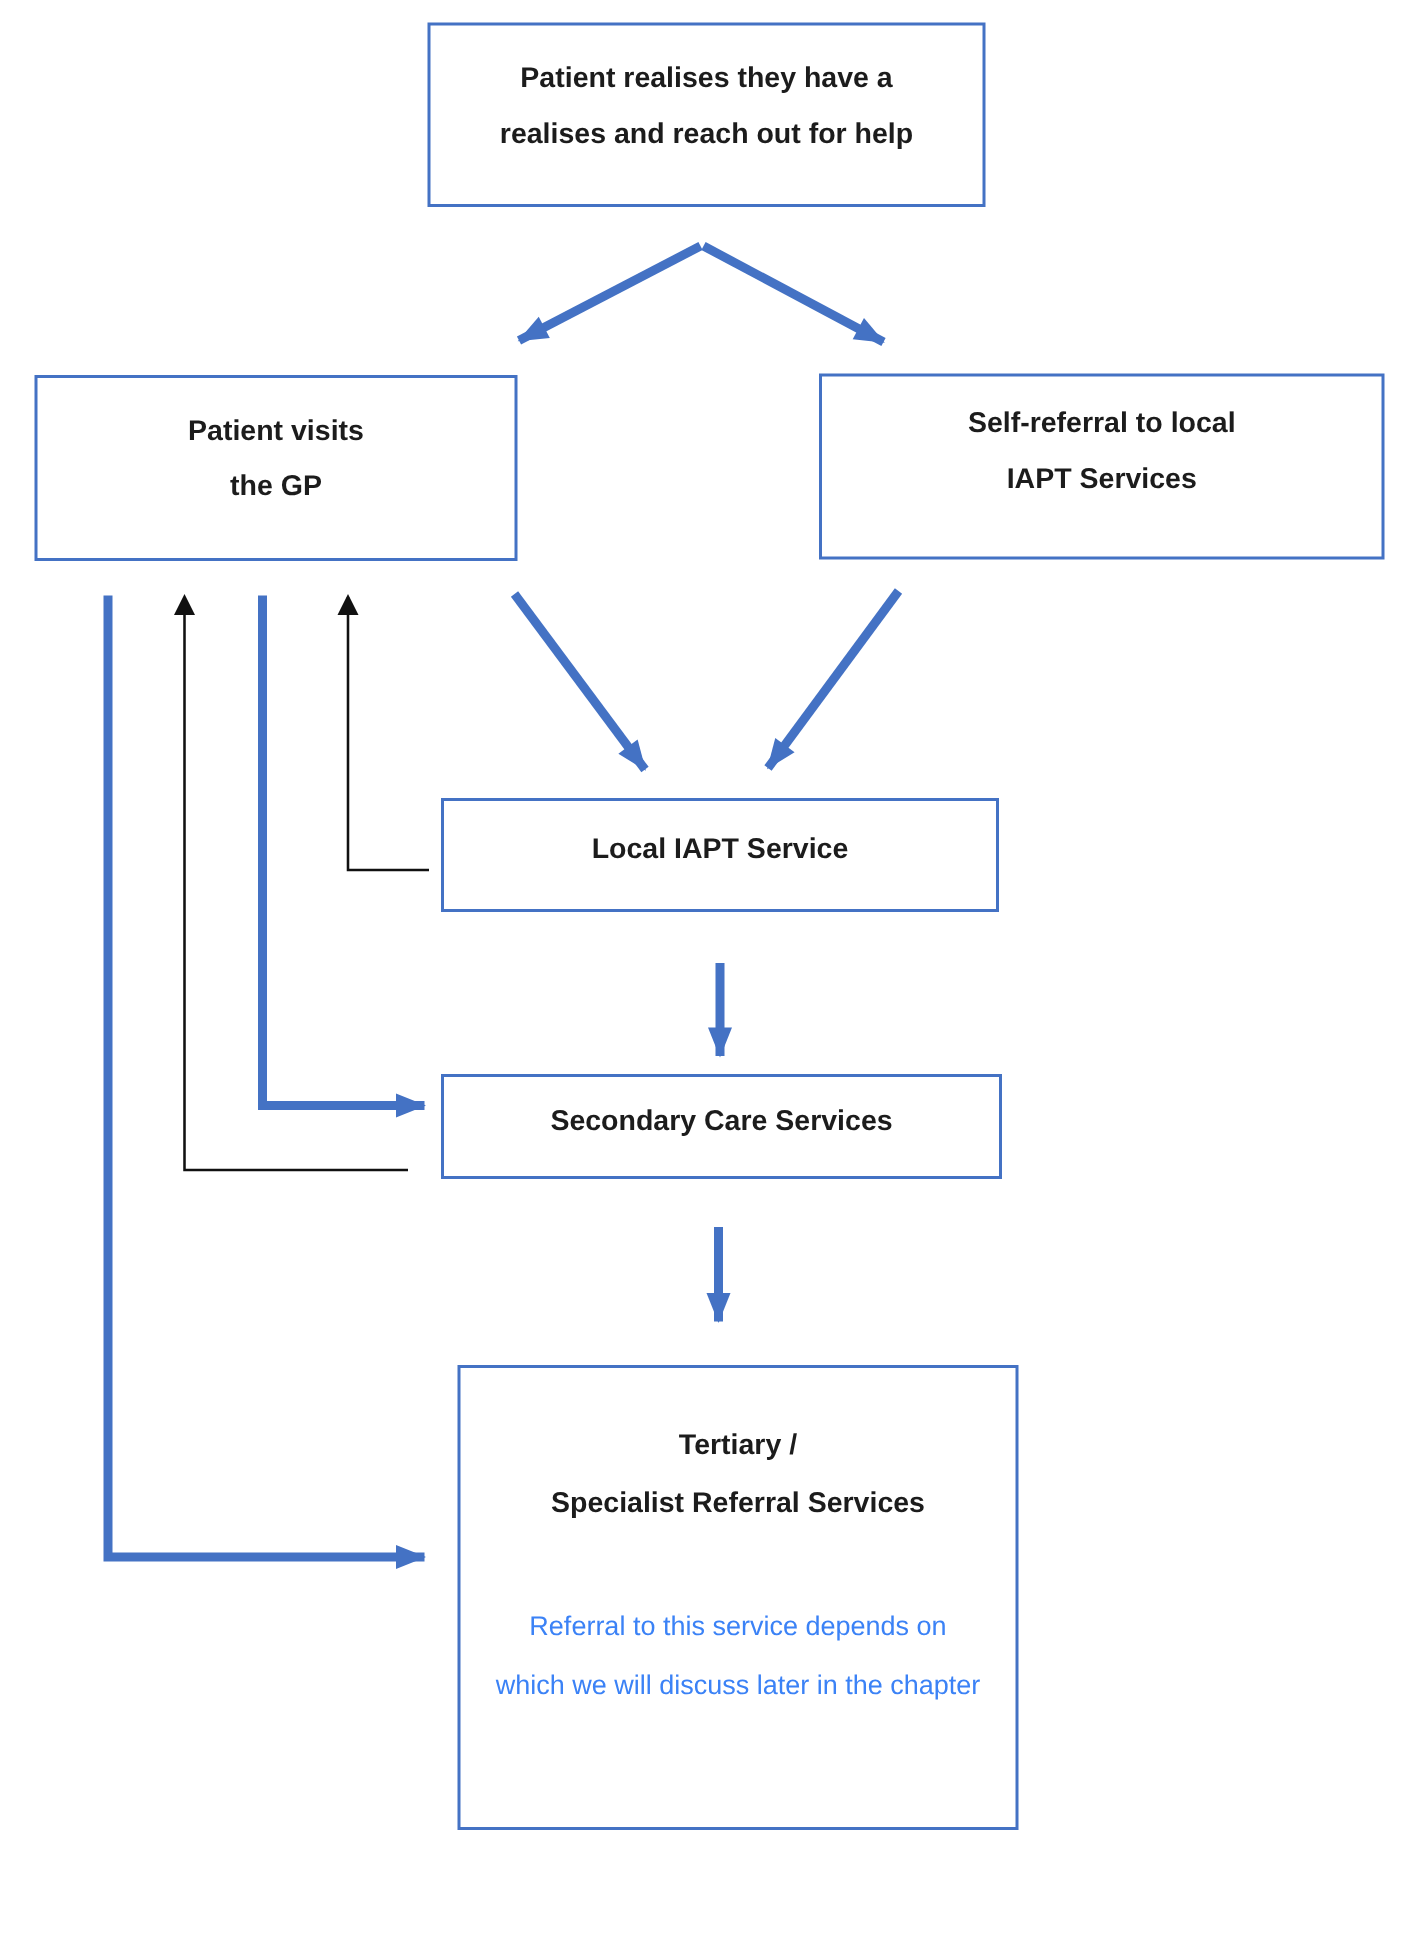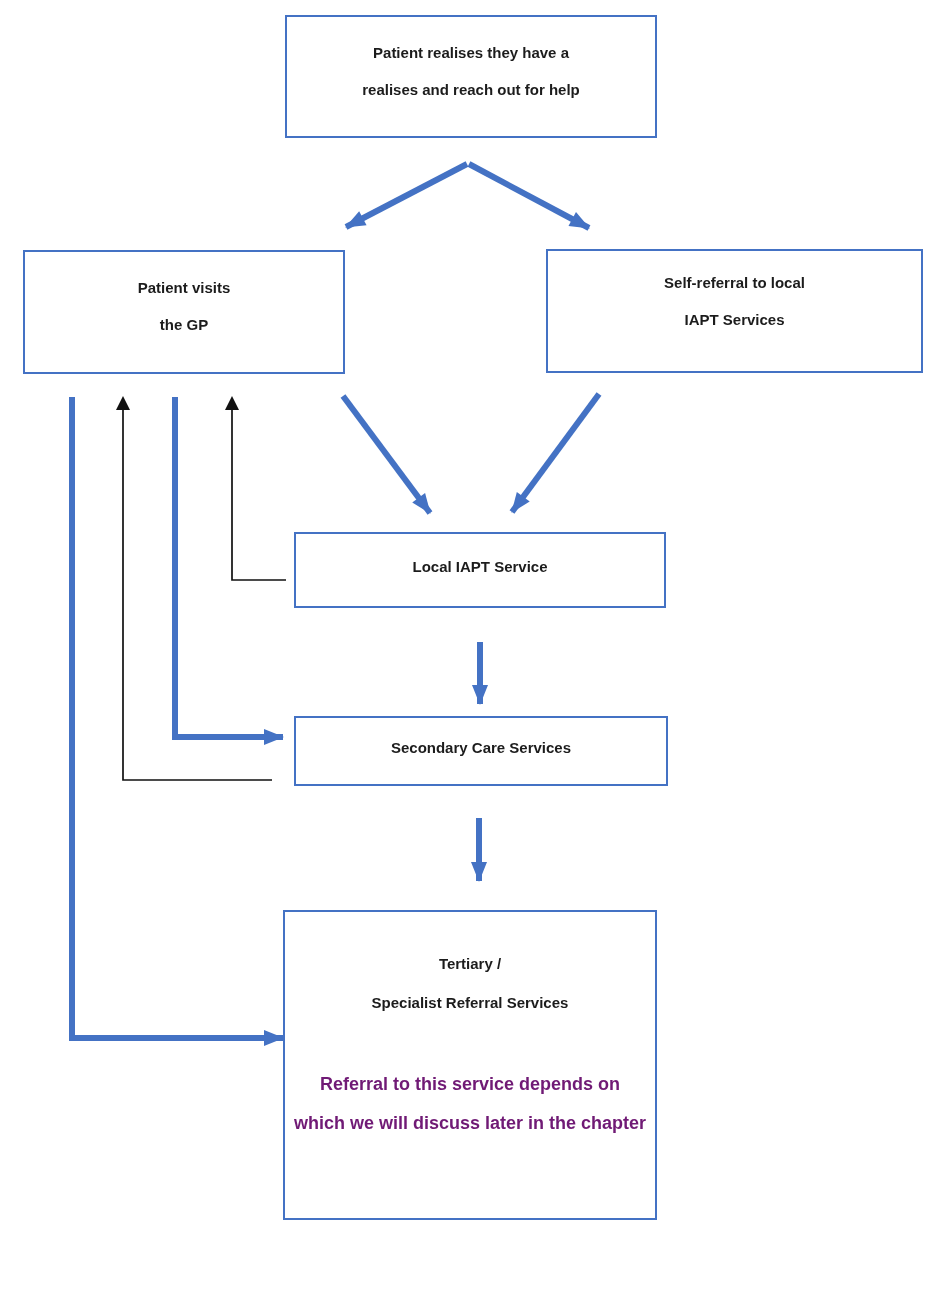--- a/index.html
+++ b/index.html
@@ -30,46 +30,46 @@
     display: flex;
     flex-direction: column;
     align-items: center;
     justify-content: center;
     text-align: center;
     z-index: 2;
     color: #1c1c1c;
   }
   .node .title-line {
     font-weight: 700;
-    font-size: 15px;
+    font-size: 19px;
     line-height: 37px;
     white-space: nowrap;
   }
   .node-realise   { left: 285px; top: 15px;  width: 372px; height: 123px; padding-bottom: 12px; }
   .node-gp        { left: 23px;  top: 250px; width: 322px; height: 124px; padding-bottom: 12px; }
   .node-self      { left: 546px; top: 249px; width: 377px; height: 124px; padding-bottom: 20px; }
   .node-iapt      { left: 294px; top: 532px; width: 372px; height: 76px;  padding-bottom: 8px; }
   .node-secondary { left: 294px; top: 716px; width: 374px; height: 70px;  padding-bottom: 8px; }
   .node-tertiary  {
-    left: 283px; top: 910px; width: 374px; height: 310px;
+    left: 305px; top: 910px; width: 374px; height: 310px;
     justify-content: flex-start;
     padding-top: 32px;
   }
   .node-tertiary .title-line { line-height: 39px; }
   .tertiary-body {
     margin-top: 43px;
     display: flex;
     flex-direction: column;
   }
   .tertiary-body .body-line {
-    font-weight: 700;
+    font-weight: 400;
     font-size: 18px;
     line-height: 39px;
     white-space: nowrap;
-    color: #701a75;
+    color: #3b82f6;
   }
 </style>
 </head>
 <body>
 
 <div class="canvas">
 
   <svg class="connector-layer" width="943" height="1292" viewBox="0 0 943 1292" xmlns="http://www.w3.org/2000/svg">
     <defs>
       <marker id="mBlue" markerUnits="userSpaceOnUse" markerWidth="22" markerHeight="18" refX="20" refY="9" orient="auto">

